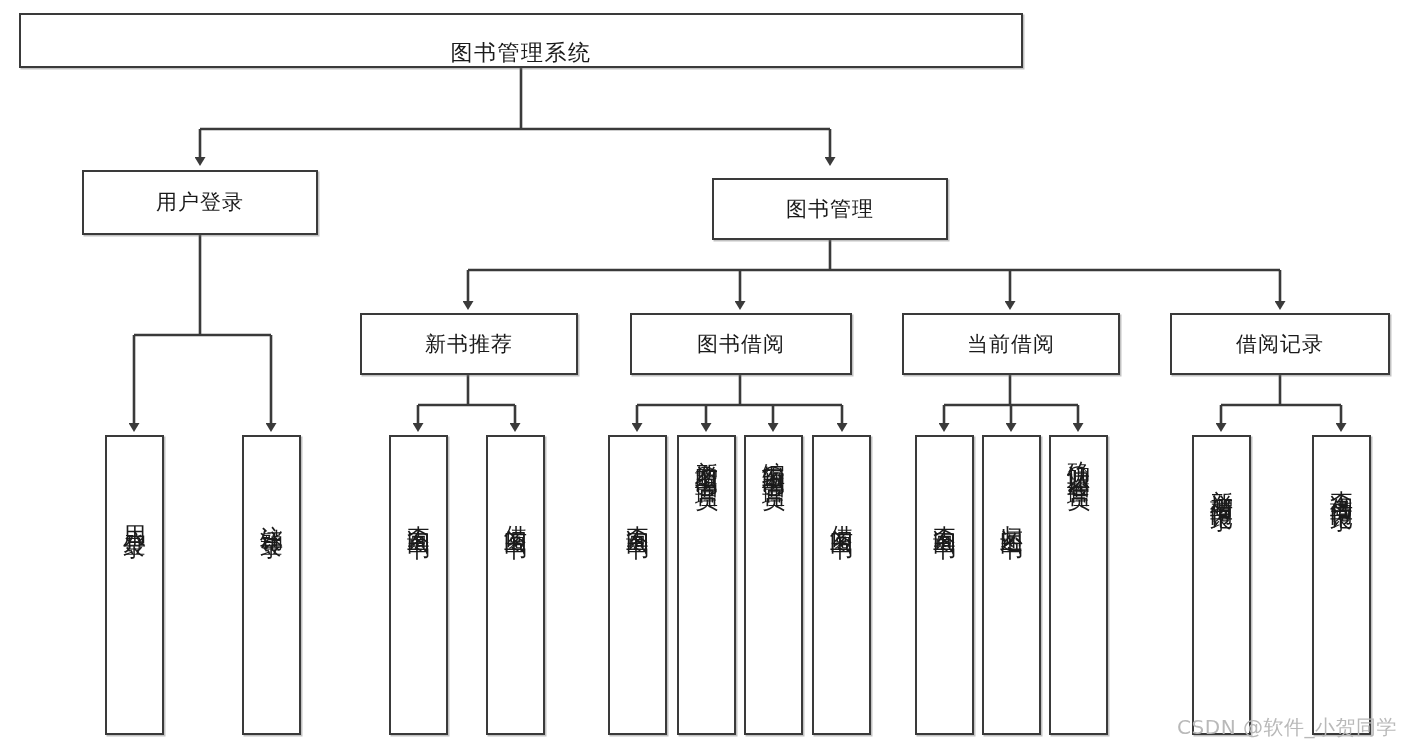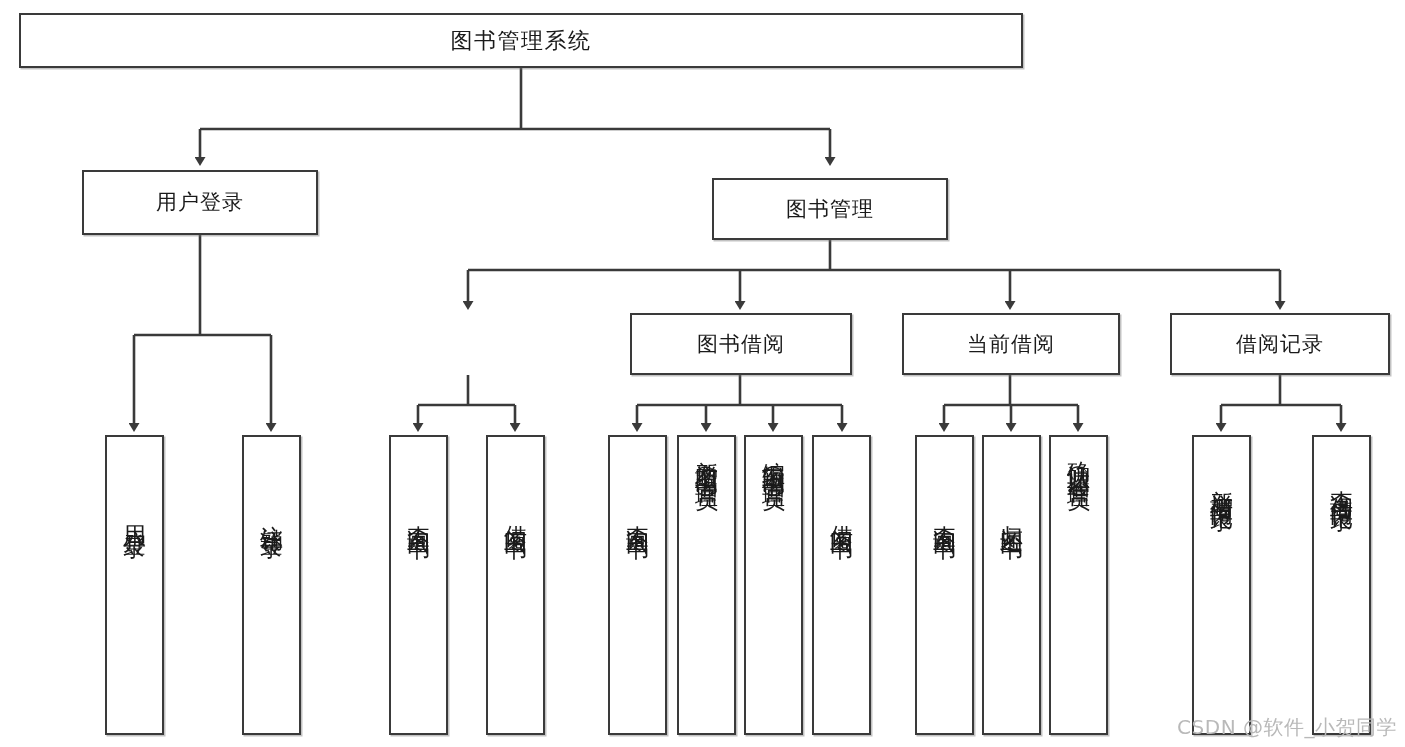--- a/index.html
+++ b/index.html
@@ -124,31 +124,34 @@
       <path d="M1011,405 L1011,424" marker-end="url(#arrow)"></path>
       <path d="M1078,405 L1078,424" marker-end="url(#arrow)"></path>
 
       <path d="M1280,375 L1280,405"></path>
       <path d="M1221,405 L1341,405"></path>
       <path d="M1221,405 L1221,424" marker-end="url(#arrow)"></path>
       <path d="M1341,405 L1341,424" marker-end="url(#arrow)"></path>
     </g>
   </svg>
 
-  <div class="node h root" style="left:19px; top:13px; width:1004px; height:55px;">
+  <div class="node h root" style="left:19px; top:13px; width:1004px; height:55px;align-items:flex-end;">
     <span class="label">图书管理系统</span>
   </div>
 
   <div class="node h" style="left:82px; top:170px; width:236px; height:65px;">
     <span class="label">用户登录</span>
   </div>
   <div class="node h" style="left:712px; top:170px; width:236px; height:62px;margin-top:8px;">
     <span class="label">图书管理</span>
   </div>
 
+  <div class="node h" style="left:360px; top:313px; width:218px; height:62px;">
+    <span class="label">新书推荐</span>
+  </div>
   <div class="node h" style="left:630px; top:313px; width:222px; height:62px;">
     <span class="label">图书借阅</span>
   </div>
   <div class="node h" style="left:902px; top:313px; width:218px; height:62px;">
     <span class="label">当前借阅</span>
   </div>
   <div class="node h" style="left:1170px; top:313px; width:220px; height:62px;">
     <span class="label">借阅记录</span>
   </div>
 

